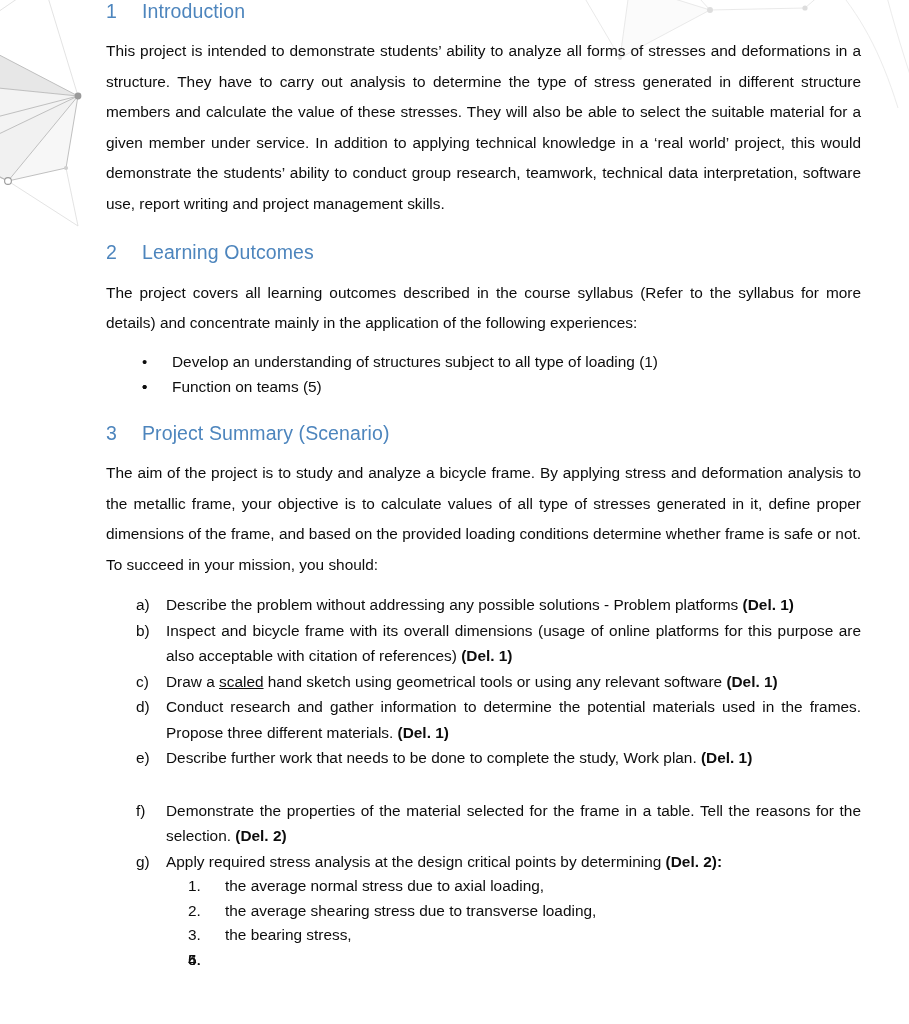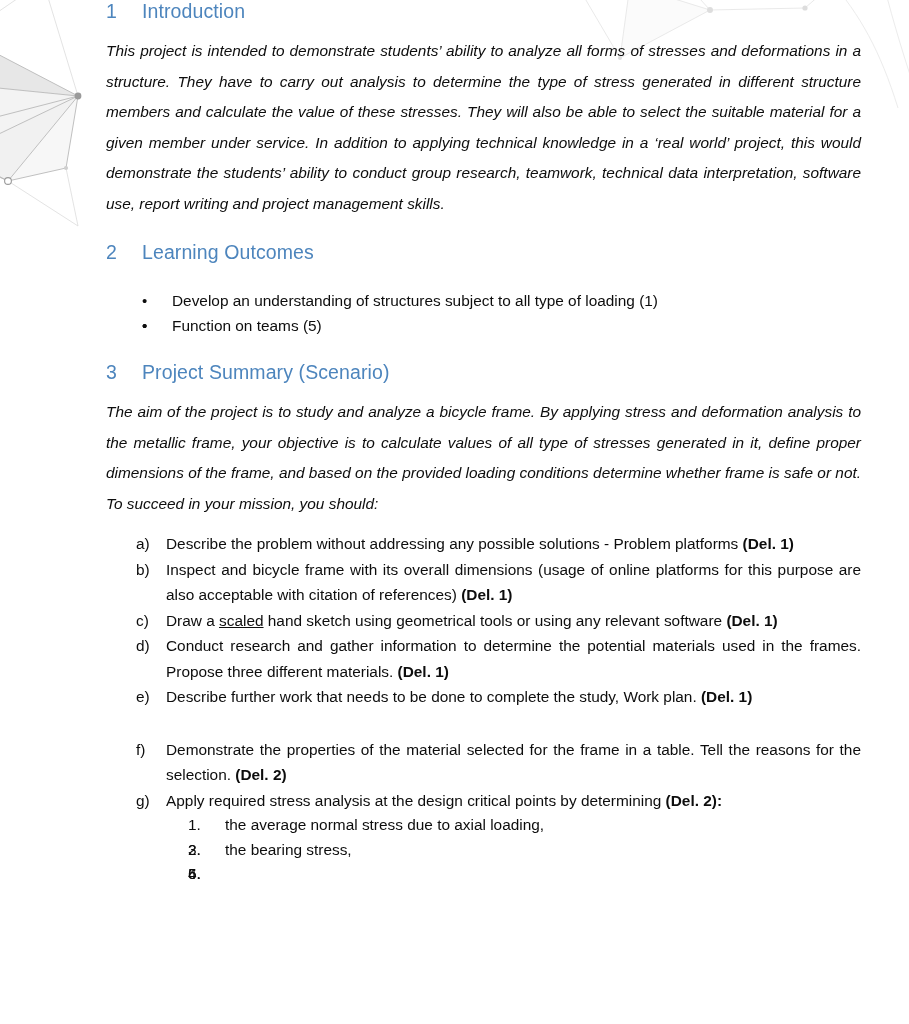--- a/index.html
+++ b/index.html
@@ -53,21 +53,20 @@
   }
   .sec-title { flex: 1 1 auto; }
 
   p.body-text {
     font-size: 15.4px;
     line-height: 30.5px;
     text-align: justify;
     margin: 0;
     padding: 0;
     color: #0d0d0d;
-    font-style: italic;
   }
 
   
   .gap-after-heading { height: 13px; }
   .gap-before-heading-2 { height: 22px; }
   .gap-before-heading-3 { height: 22px; }
   .gap-before-bullets { height: 10px; }
   .gap-before-alpha { height: 12px; }
   .gap-mid-alpha { height: 27px; }
 
@@ -216,20 +215,21 @@
   </h2>
   <div class="gap-after-heading"></div>
   <p class="body-text">This project is intended to demonstrate students’ ability to analyze all forms of stresses and deformations in a structure. They have to carry out analysis to determine the type of stress generated in different structure members and calculate the value of these stresses. They will also be able to select the suitable material for a given member under service. In addition to applying technical knowledge in a ‘real world’ project, this would demonstrate the students’ ability to conduct group research, teamwork, technical data interpretation, software use, report writing and project management skills.</p>
 
   <div class="gap-before-heading-2"></div>
   <h2 class="section-heading">
     <span class="sec-num">2</span>
     <span class="sec-title">Learning Outcomes</span>
   </h2>
   <div class="gap-after-heading"></div>
+  <p class="body-text">The project covers all learning outcomes described in the course syllabus (Refer to the syllabus for more details) and concentrate mainly in the application of the following experiences:</p>
   <div class="gap-before-bullets"></div>
   <ul class="bullet-list">
     <li>
       <span class="bullet-mark">•</span>
       <span>Develop an understanding of structures subject to all type of loading (1)</span>
     </li>
     <li>
       <span class="bullet-mark">•</span>
     </li>
     <li>
@@ -284,20 +284,21 @@
     </li>
   </ol>
 
   <ol class="num-list">
     <li>
       <span class="num-mark">1.</span>
       <span>the average normal stress due to axial loading,</span>
     </li>
     <li>
       <span class="num-mark">2.</span>
+      <span>the average shearing stress due to transverse loading,</span>
     </li>
     <li>
       <span class="num-mark">3.</span>
       <span>the bearing stress,</span>
     </li>
     <li>
       <span class="num-mark">4.</span>
     </li>
     <li>
       <span class="num-mark">5.</span>

